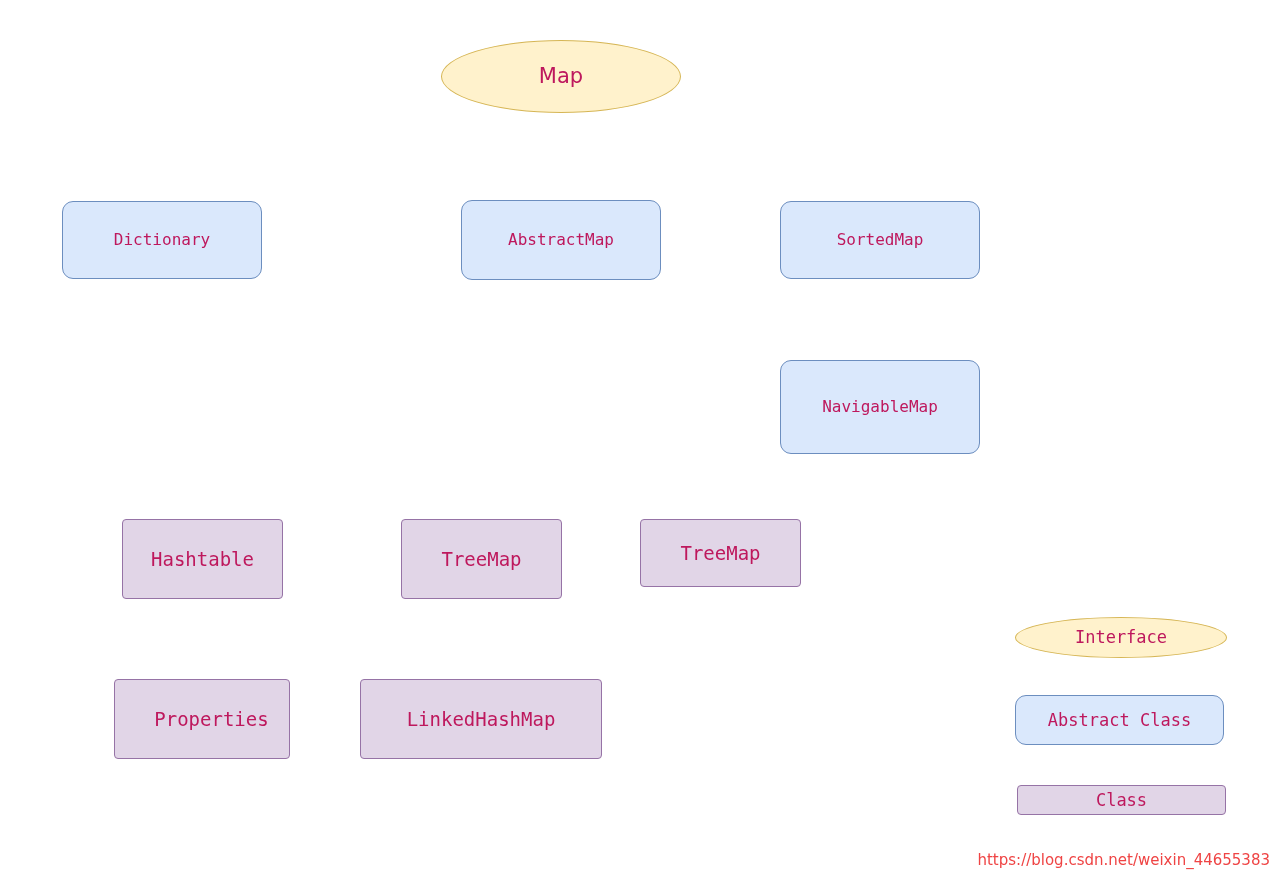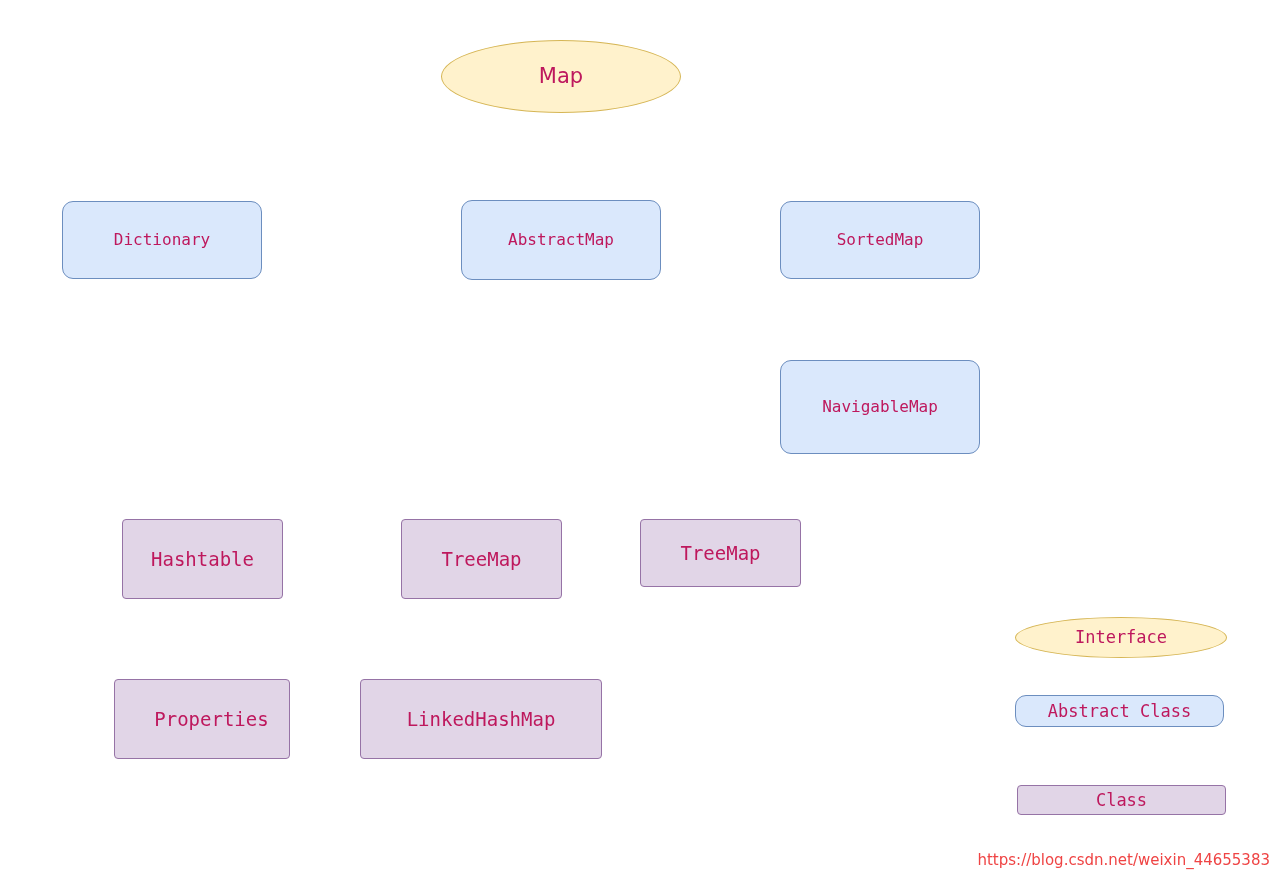--- a/index.html
+++ b/index.html
@@ -145,21 +145,21 @@
   </div>
 
   <div class="node concrete" style="left:360px; top:679px; width:242px; height:80px;">
     <span class="node-label mono fs-19">LinkedHashMap</span>
   </div>
 
   <div class="node interface" style="left:1015px; top:617px; width:212px; height:41px;">
     <span class="node-label mono fs-17">Interface</span>
   </div>
 
-  <div class="node abstract" style="left:1015px; top:695px; width:209px; height:32px;">
+  <div class="node abstract" style="left:1015px; top:695px; width:209px; height:50px;">
     <span class="node-label mono fs-17">Abstract Class</span>
   </div>
 
   <div class="node concrete" style="left:1017px; top:785px; width:209px; height:30px;">
     <span class="node-label mono fs-17">Class</span>
   </div>
 
   <div id="watermark">https://blog.csdn.net/weixin_44655383</div>
 
 </div>

